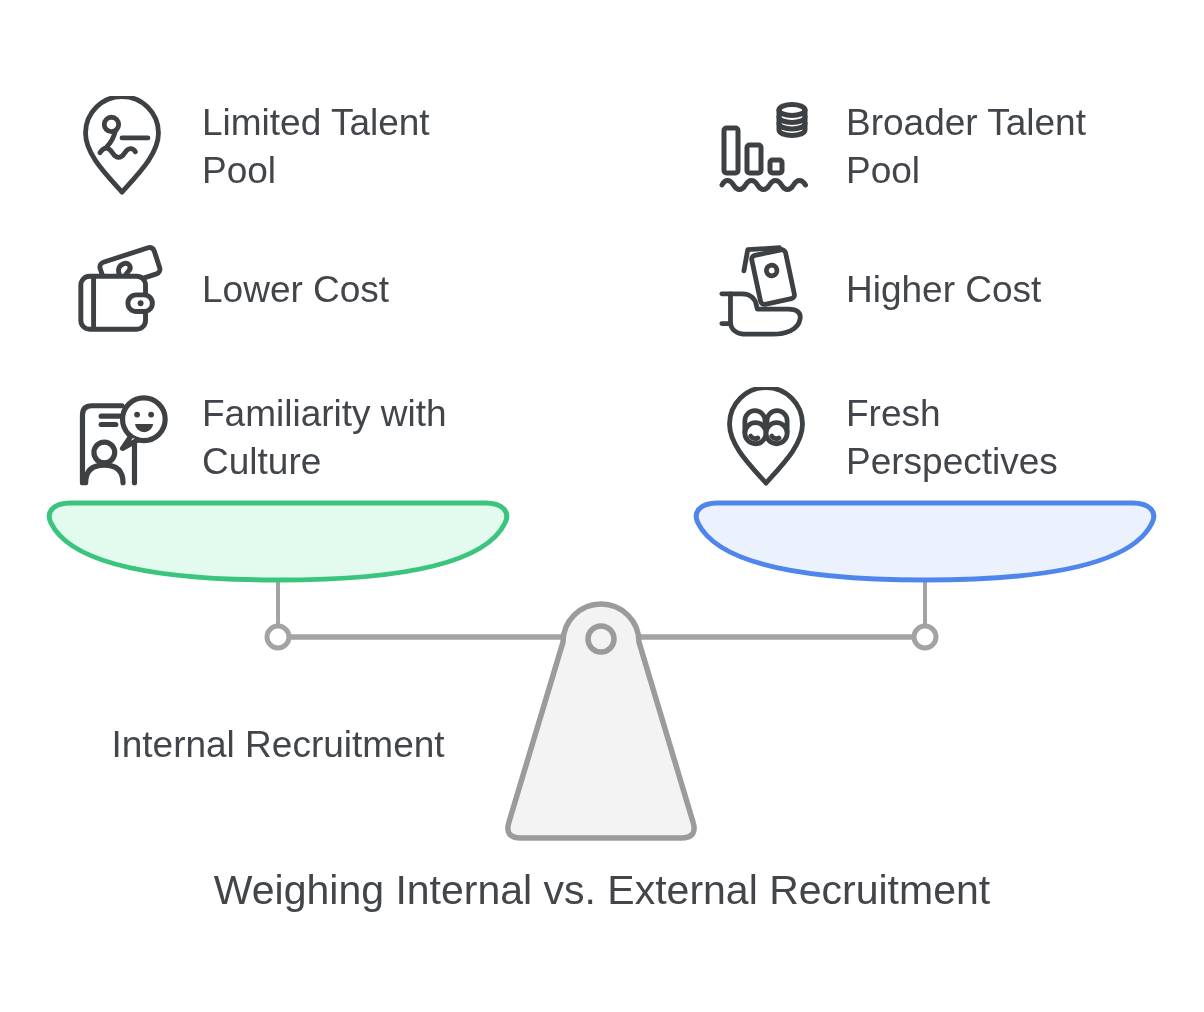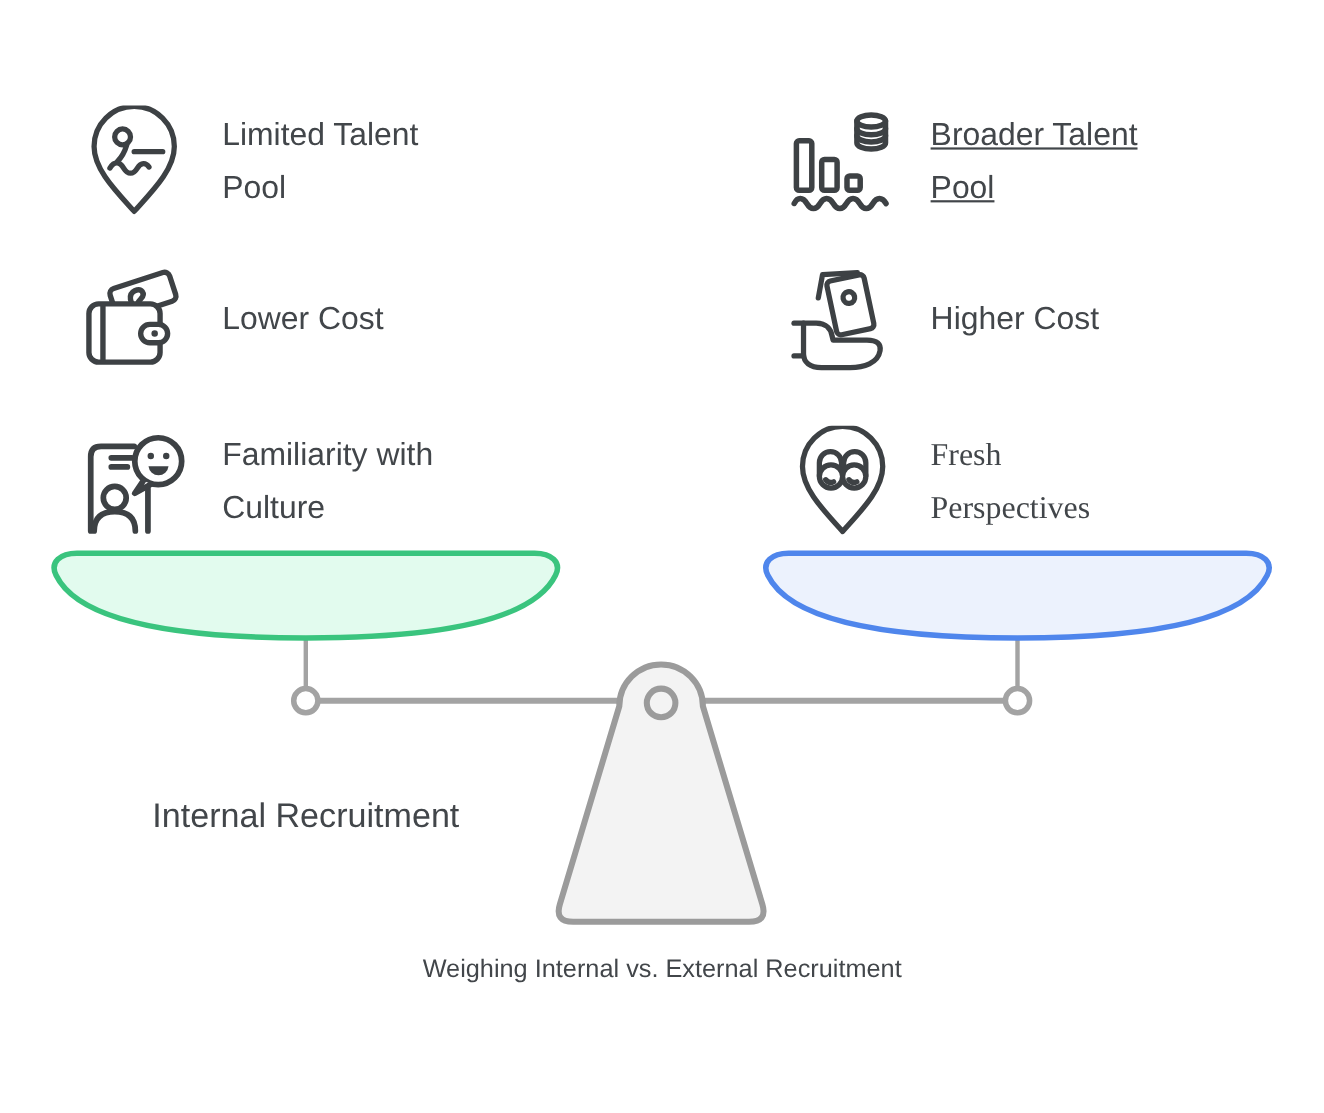--- a/index.html
+++ b/index.html
@@ -10,29 +10,29 @@
   }
   *{margin:0;padding:0;box-sizing:border-box;}
   html,body{background:#fff;}
   .canvas{position:relative;width:1204px;height:1012px;background:#fff;overflow:hidden;
           font-family:"Liberation Sans", sans-serif;color:var(--text);}
   .feature-row{position:absolute;display:flex;align-items:center;gap:28px;}
   .icon-box{width:104px;display:flex;justify-content:center;align-items:center;flex:0 0 104px;}
   .icon *{stroke:var(--icon-stroke);fill:none;stroke-width:5;stroke-linecap:round;stroke-linejoin:round;}
   .icon .white{fill:#fff;}
   .icon .fill{fill:var(--icon-stroke);stroke:none;}
-  .feature-label{font-size:29px;line-height:48px;white-space:pre-line;color:var(--text);}
+  .feature-label{font-size:37px;line-height:48px;white-space:pre-line;color:var(--text);}
   .scale-svg{position:absolute;left:0;top:0;}
   .scale-line{stroke:var(--scale-gray);fill:none;}
   .pan-internal{fill:var(--left-pan-fill);stroke:var(--left-pan-stroke);stroke-width:5;}
   .pan-external{fill:var(--right-pan-fill);stroke:var(--right-pan-stroke);stroke-width:5;}
   .fulcrum{fill:var(--fulcrum-fill);stroke:var(--fulcrum-stroke);stroke-width:5.5;}
   .pivot-end{fill:#fff;stroke:var(--scale-gray);stroke-width:5;}
-  .pan-label{position:absolute;transform:translateX(-50%);font-size:31px;color:var(--text);white-space:nowrap;}
-  .diagram-title{position:absolute;transform:translateX(-50%);font-size:23px;color:var(--text);white-space:nowrap;text-align:right;}
+  .pan-label{position:absolute;transform:translateX(-50%);font-size:37px;color:var(--text);white-space:nowrap;}
+  .diagram-title{position:absolute;transform:translateX(-50%);font-size:41px;color:var(--text);white-space:nowrap;text-align:right;}
 </style>
 </head>
 <body>
 
 <div class="canvas">
 
   <div class="feature-row" style="left:70px;top:94px;height:106px;">
     <div class="icon-box">
       <svg class="icon" width="96" height="102" viewBox="0 0 100 104">
         <path d="M 50 99 C 32 79 12 59 12 37.5 A 38 38 0 1 1 88 37.5 C 88 59 68 79 50 99 Z"></path>
@@ -75,21 +75,21 @@
         </g>
         <rect class="white" x="8" y="36" width="66" height="54" rx="9"></rect>
         <path d="M 21 37 V 89"></path>
         <rect class="white" x="56" y="55" width="25" height="17" rx="8.5"></rect>
         <circle class="fill" cx="69" cy="63.5" r="3"></circle>
       </svg>
     </div>
     <div class="feature-label">Lower Cost</div>
   </div>
 
-  <div class="feature-row" style="left:714px;top:94px;height:106px;text-decoration:underline;">
+  <div class="feature-row" style="left:714px;top:94px;height:106px;">
     <div class="icon-box">
       <svg class="icon" width="100" height="100" viewBox="0 0 100 100">
         <rect x="8" y="31" width="14" height="45" rx="2.5"></rect>
         <rect x="31" y="48" width="14" height="28" rx="2.5"></rect>
         <rect x="54" y="63" width="12" height="13" rx="2.5"></rect>
         <ellipse cx="76" cy="13" rx="13" ry="5.5"></ellipse>
         <path d="M 63 13 V 33 A 13 5.5 0 0 0 89 33 V 13"></path>
         <path d="M 63 20 A 13 5.5 0 0 0 89 20"></path>
         <path d="M 63 26.5 A 13 5.5 0 0 0 89 26.5"></path>
         <path d="M 6 88 C 9 82 14 82 17.5 88 C 21 94 26 94 29.5 88 C 33 82 38 82 41.5 88 C 45 94 50 94 53.5 88 C 57 82 62 82 65.5 88 C 69 94 74 94 77.5 88 C 81 82 86 82 89.5 88"></path>
@@ -108,21 +108,21 @@
           <circle cx="57" cy="30" r="5.5"></circle>
         </g>
         <path class="white" d="M 13 54 H 25 C 35 54 39 60 40 66 L 41 70 H 73 C 83 70 86.5 74 85.5 80 C 83.5 92 70 96 57 96 L 30 96 C 19 96 13 91 13 83 Z"></path>
         <path d="M 4 54 H 13"></path>
         <path d="M 4 85 H 13"></path>
       </svg>
     </div>
     <div class="feature-label">Higher Cost</div>
   </div>
 
-  <div class="feature-row" style="left:714px;top:384px;height:108px;font-family:Liberation Serif, serif;">
+  <div class="feature-row" style="left:714px;top:384px;height:108px;">
     <div class="icon-box">
       <svg class="icon" width="96" height="102" viewBox="0 0 100 104">
         <path d="M 50 99 C 32 79 12 59 12 37.5 A 38 38 0 1 1 88 37.5 C 88 59 68 79 50 99 Z"></path>
         <path d="M 28 46 V 34 A 10.5 10.5 0 0 1 49 34 V 40"></path>
         <path d="M 51 40 V 34 A 10.5 10.5 0 0 1 72 34 V 46"></path>
         <circle class="white" cx="39" cy="47" r="11"></circle>
         <circle class="white" cx="61" cy="47" r="11"></circle>
         <path d="M 34 50 Q 37 54 41.5 52"></path>
         <path d="M 56 50 Q 59 54 63.5 52"></path>
       </svg>

